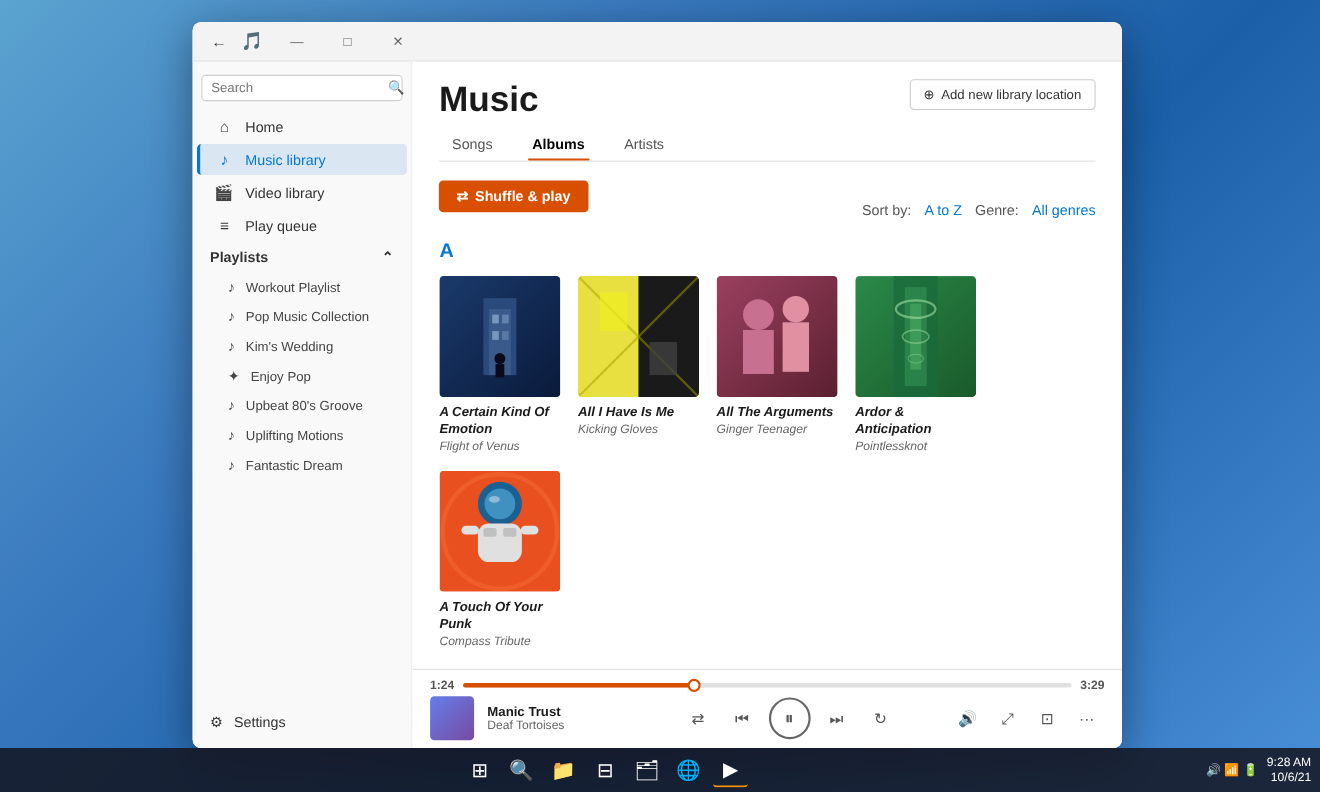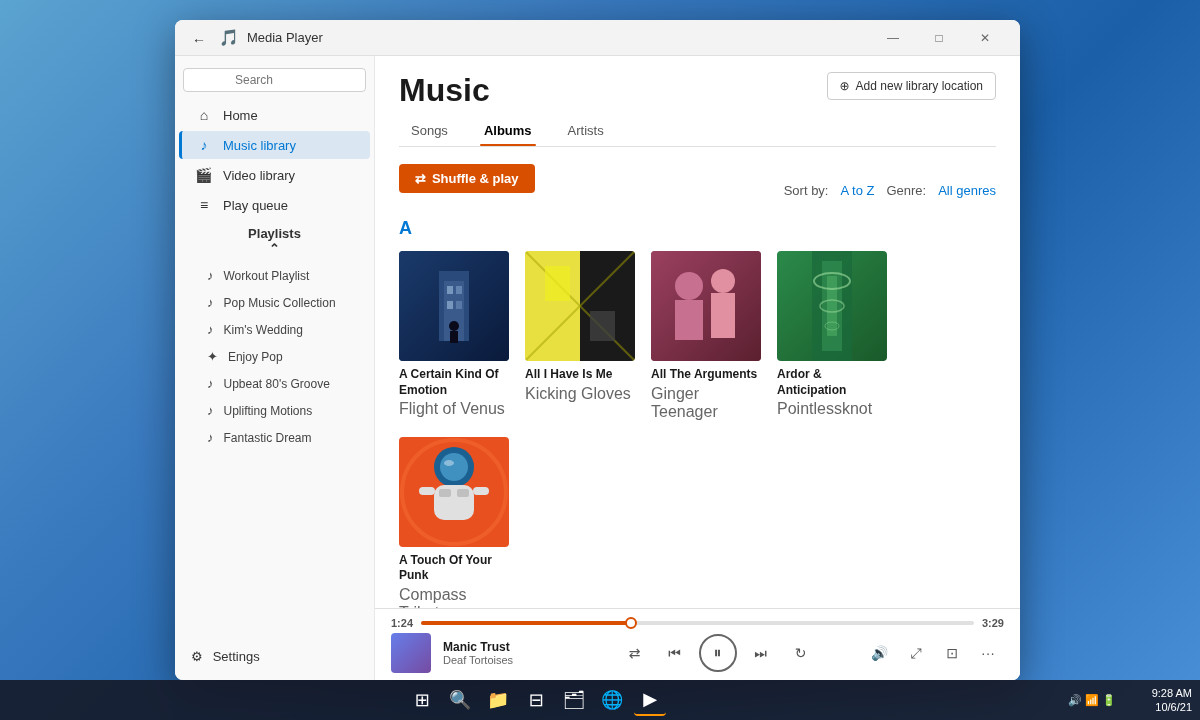--- a/index.html
+++ b/index.html
@@ -31,21 +31,21 @@
     }
     .taskbar-icon {
       width: 32px; height: 32px;
       display: flex; align-items: center; justify-content: center;
       color: white; font-size: 18px; cursor: pointer; border-radius: 4px;
     }
     .taskbar-icon.active { border-bottom: 2px solid #ff9500; }
     .taskbar-sys {
       display: flex; align-items: center; gap: 8px; color: white; font-size: 11px;
     }
-    .taskbar-time { text-align: right; line-height: 1.3; margin-left: 28px; }
+    .taskbar-time { text-align: right; line-height: 1.3; }
 
     
     .app-window {
       position: absolute;
       top: 20px;
       left: 175px;
       width: 845px;
       height: 660px;
       background: #ffffff;
       border-radius: 8px;
@@ -101,21 +101,21 @@
       margin: 4px 8px 8px 8px;
       display: flex;
       align-items: center;
       background: white;
       border: 1px solid #d0d0d0;
       border-radius: 4px;
       padding: 4px 8px;
       gap: 6px;
     }
     .search-box input {
-      border: none; outline: none; font-size: 12px; flex: 1; background: transparent; color: #333; margin-left: 43px;
+      border: none; outline: none; font-size: 12px; flex: 1; background: transparent; color: #333;
     }
     .search-icon { color: #666; font-size: 12px; }
 
     .nav-item {
       display: flex;
       align-items: center;
       gap: 10px;
       padding: 6px 16px;
       cursor: pointer;
       font-size: 13px;
@@ -133,21 +133,20 @@
 
     .sidebar-section-header {
       display: flex;
       align-items: center;
       justify-content: space-between;
       padding: 6px 16px;
       font-size: 13px;
       color: #333;
       font-weight: 600;
       cursor: pointer;
-      flex-direction: column;
     }
     .playlist-item {
       display: flex;
       align-items: center;
       gap: 10px;
       padding: 5px 16px 5px 28px;
       cursor: pointer;
       font-size: 12px;
       color: #444;
       border-radius: 4px;
@@ -278,20 +277,21 @@
     }
     .albums-row {
       display: flex;
       gap: 16px;
       flex-wrap: wrap;
       margin-bottom: 16px;
     }
     .album-card {
       width: 110px;
       cursor: pointer;
+      font-style: italic;
     }
     .album-art {
       width: 110px;
       height: 110px;
       border-radius: 4px;
       margin-bottom: 6px;
       overflow: hidden;
       flex-shrink: 0;
     }
     .album-art-inner {
@@ -299,21 +299,21 @@
       height: 100%;
     }
     .album-title {
       font-size: 12px;
       font-weight: 600;
       color: #1a1a1a;
       line-height: 1.3;
       margin-bottom: 2px;
     }
     .album-artist {
-      font-size: 16px;
+      font-size: 11px;
       color: #666;
     }
 
     
     .player-bar {
       height: 72px;
       background: white;
       border-top: 1px solid #e0e0e0;
       display: flex;
       flex-direction: column;
@@ -423,21 +423,20 @@
       <div>10/6/21</div>
     </div>
   </div>
 </div>
 
 <div class="app-window">
 
   <div class="title-bar">
     <div class="title-bar-back">←</div>
     <span class="title-bar-icon">🎵</span>
-    <span class="title-bar-text">Media Player</span>
     <div class="title-bar-controls">
       <button class="title-bar-btn">—</button>
       <button class="title-bar-btn">□</button>
       <button class="title-bar-btn close">✕</button>
     </div>
   </div>
 
   <div class="main-layout">
 
     <div class="sidebar">

